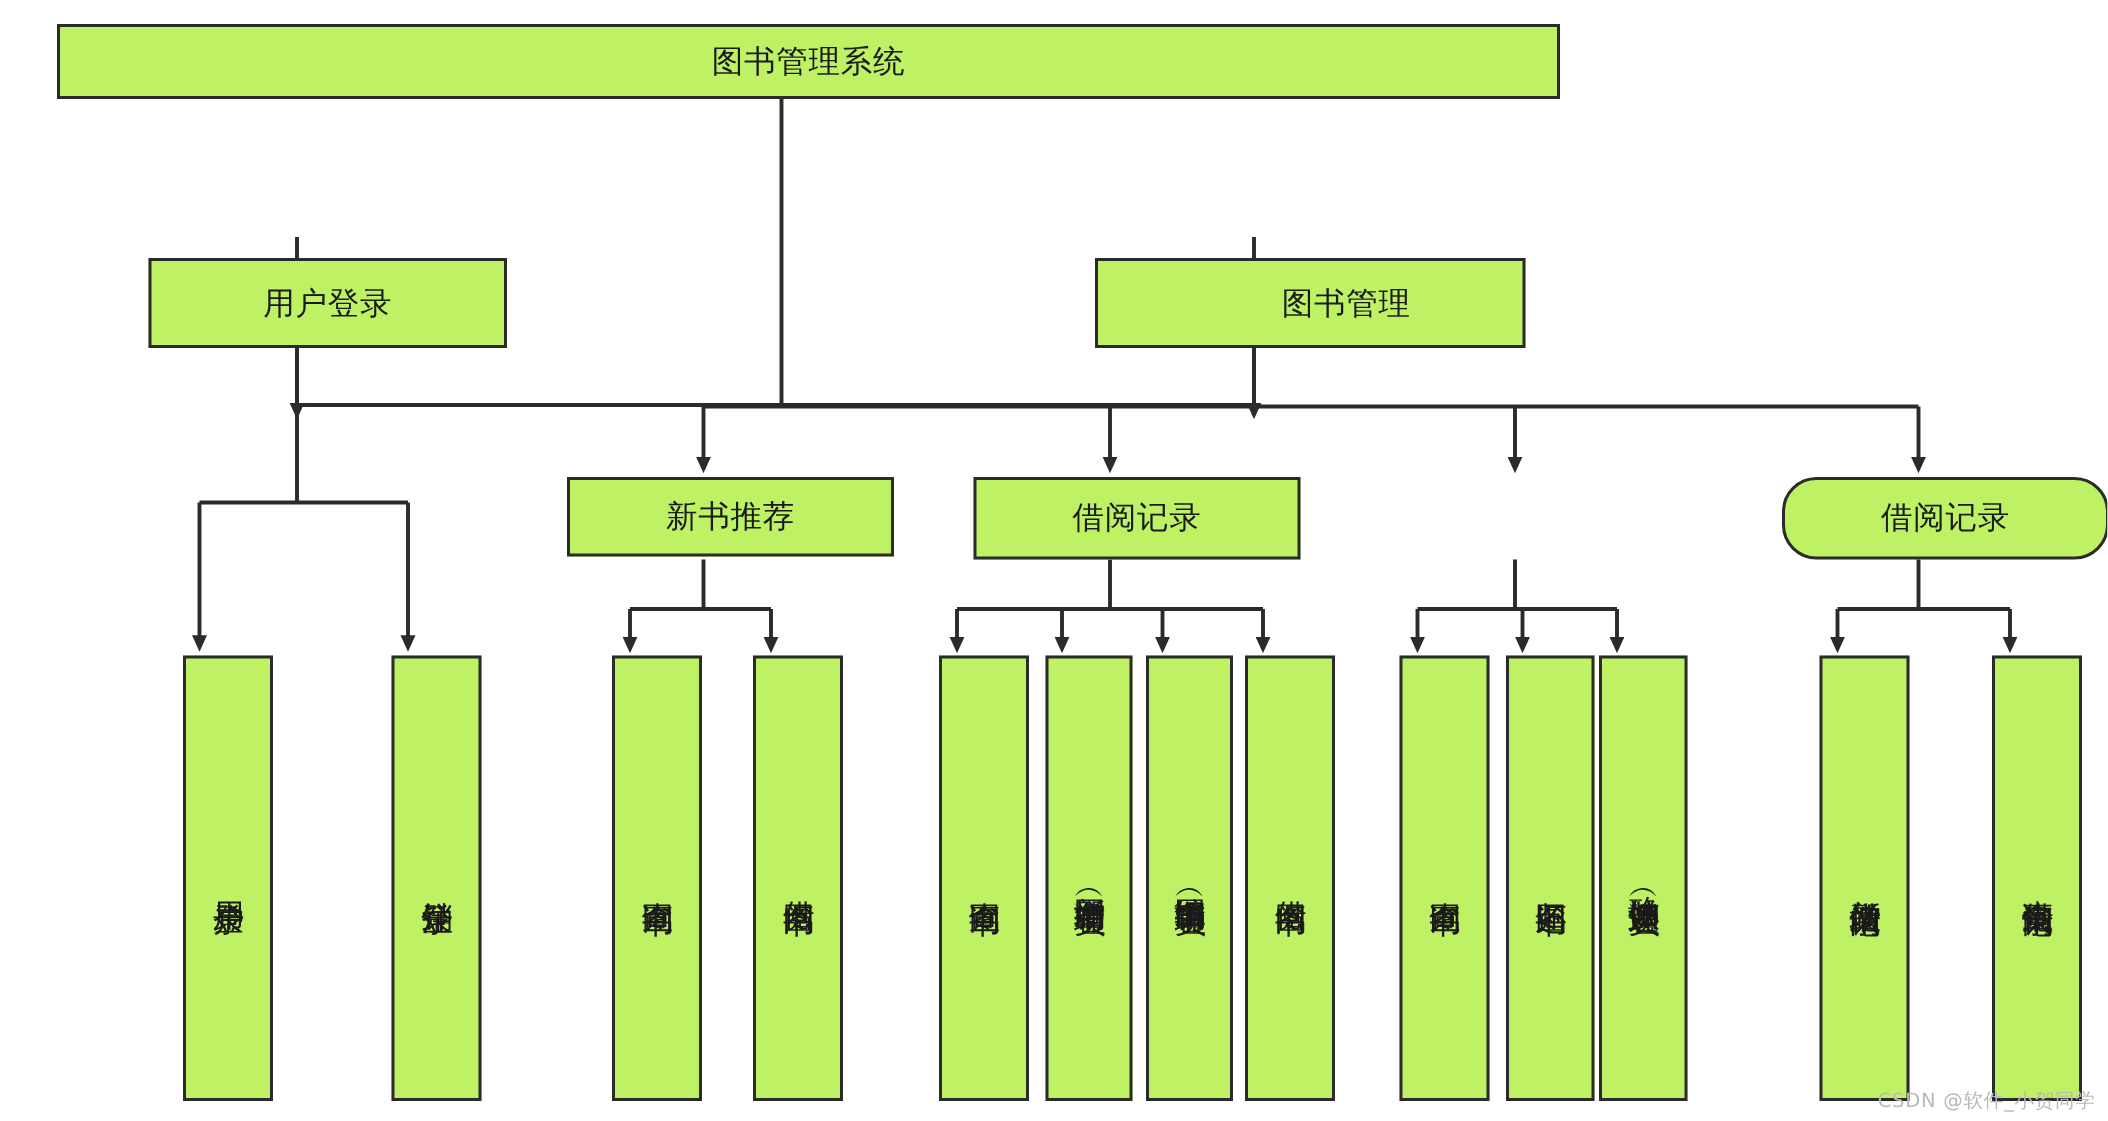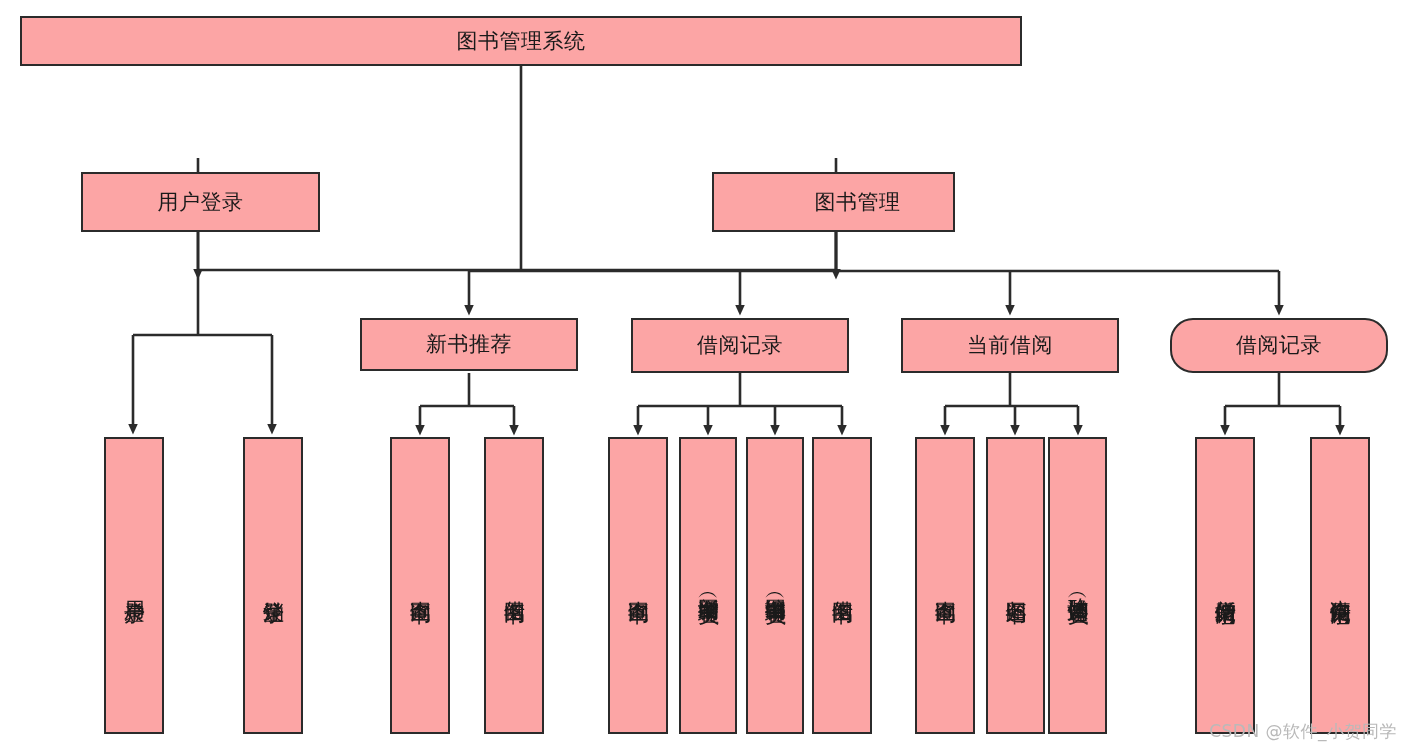--- a/index.html
+++ b/index.html
@@ -20,47 +20,48 @@
     position: absolute;
     left: 0;
     top: 0;
     width: 1405px;
     height: 747px;
   }
   .node {
     position: absolute;
     box-sizing: border-box;
     border: 2.5px solid #2b2b2b;
-    background: #fca5a5;
+    background: #bef264;
     display: flex;
     align-items: center;
     justify-content: center;
     color: #1a1a1a;
     text-align: right;
+    margin-left: 18px;
   }
   .node-h {
     font-size: 21px;
     line-height: 1.15;
     letter-spacing: 0.5px;
     white-space: nowrap;
   }
   .node-v {
     font-size: 21px;
     line-height: 1.0;
     letter-spacing: 1px;
     writing-mode: vertical-rl;
     text-orientation: upright;
     white-space: nowrap;
     padding: 4px 0;
   }
   #watermark {
     position: absolute;
     right: 8px;
     bottom: 4px;
-    font-size: 17px;
+    font-size: 13px;
     color: #b9b9b9;
     white-space: nowrap;
     letter-spacing: 0.5px;
     pointer-events: none;
   }
 </style>
 </head>
 <body>
 
 <div id="diagram-root">
@@ -117,32 +118,29 @@
     </g>
   </svg>
 
   <div class="node node-h" style="left:20px; top:16px; width:1002px; height:50px;">
     <span>图书管理系统</span>
   </div>
 
   <div class="node node-h" style="left:81px; top:172px; width:239px; height:60px;">
     <span>用户登录</span>
   </div>
-  <div class="node node-h" style="left:712px; top:172px; width:243px; height:60px;padding-left:48px;">
+  <div class="node node-h" style="left:712px; top:172px; width:287px; height:60px;padding-left:48px;">
     <span>图书管理</span>
   </div>
 
   <div class="node node-h" style="left:360px; top:318px; width:218px; height:53px;">
     <span>新书推荐</span>
   </div>
   <div class="node node-h" style="left:631px; top:318px; width:218px; height:55px;">
     <span>借阅记录</span>
-  </div>
-  <div class="node node-h" style="left:901px; top:318px; width:218px; height:55px;">
-    <span>当前借阅</span>
   </div>
   <div class="node node-h" style="left:1170px; top:318px; width:218px; height:55px;border-radius:23px;">
     <span>借阅记录</span>
   </div>
 
   <div class="node node-v" style="left:104px; top:437px; width:60px; height:297px;">
     <span>用户登录</span>
   </div>
   <div class="node node-v" style="left:243px; top:437px; width:60px; height:297px;">
     <span>注销登录</span>

